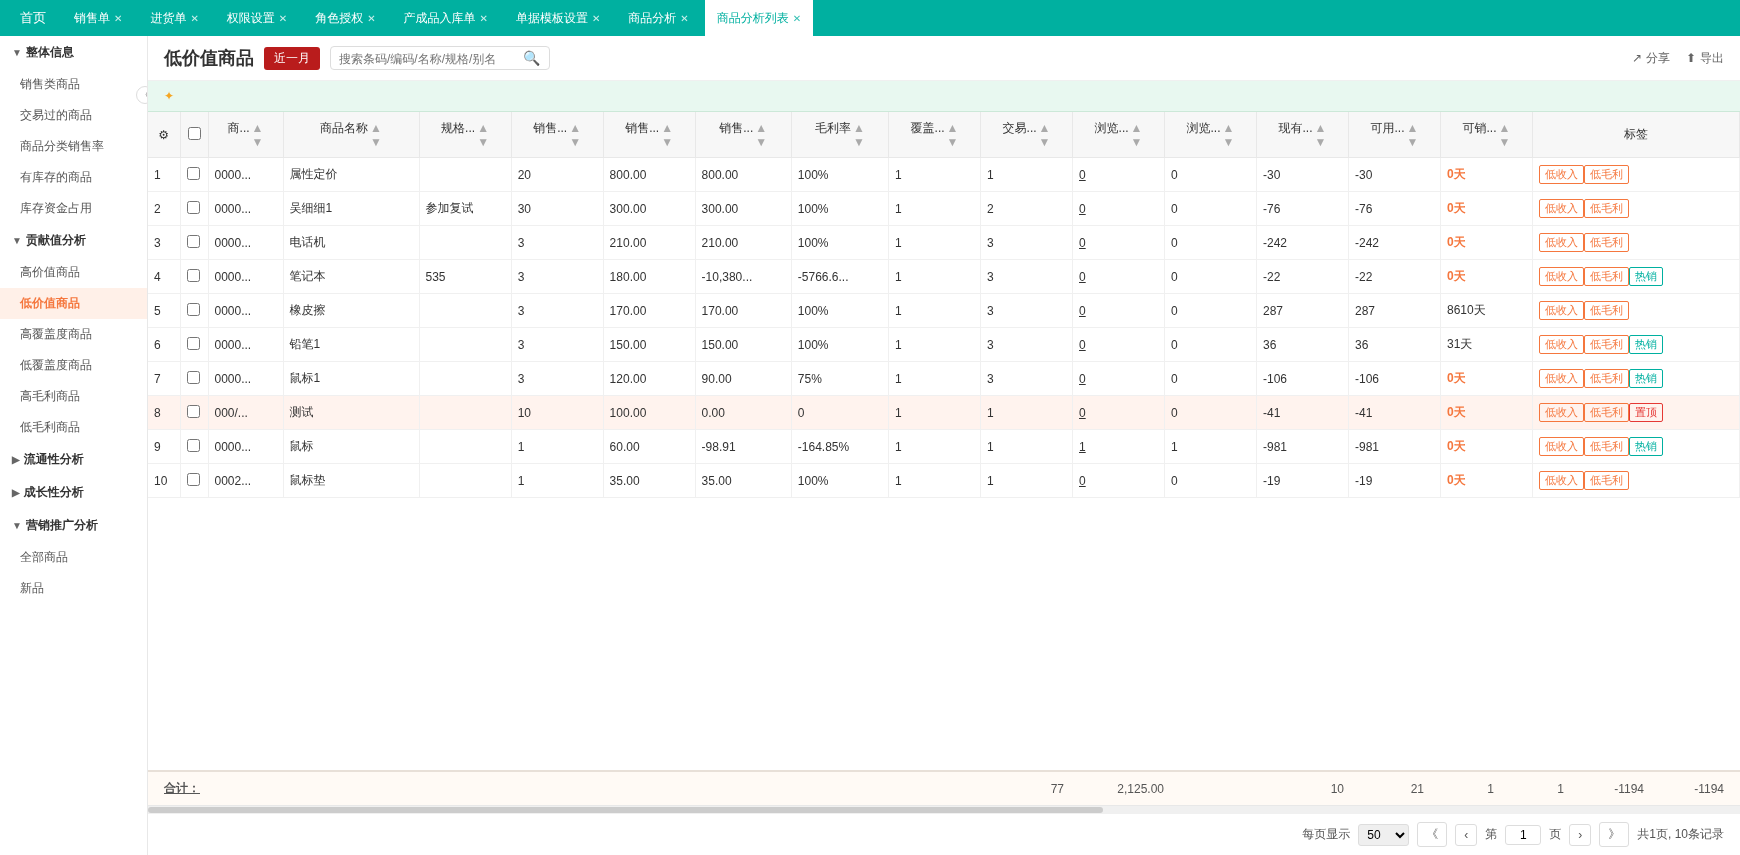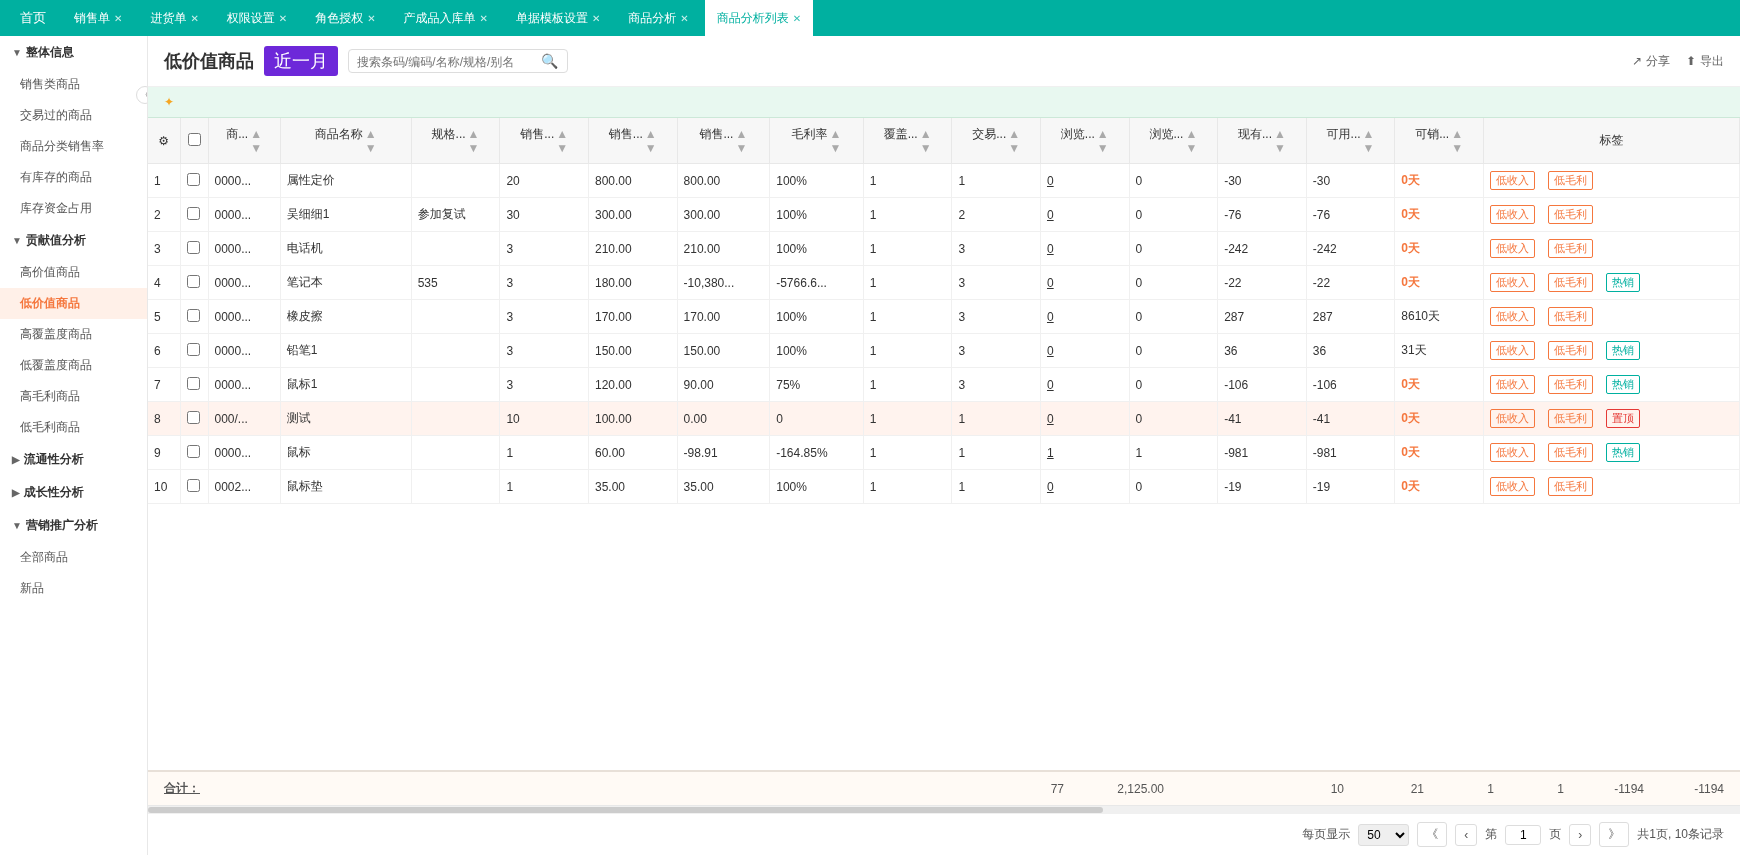--- a/index.html
+++ b/index.html
@@ -89,27 +89,27 @@
       padding: 10px 16px;
       border-bottom: 1px solid #f0f0f0;
       gap: 10px;
     }
     .page-title {
       font-size: 18px;
       font-weight: 700;
       color: #333;
     }
     .time-btn {
-      background: #6d28d9;
+      background: #b91c1c;
       color: #fff;
       border: none;
       padding: 3px 10px;
       border-radius: 3px;
       cursor: pointer;
-      font-size: 18px;
+      font-size: 12px;
     }
     .search-box {
       display: flex;
       align-items: flex-end;
       border: 1px solid #ddd;
       border-radius: 4px;
       padding: 3px 8px;
       gap: 4px;
       min-width: 220px;
     }
@@ -178,21 +178,21 @@
       padding: 7px 6px;
       border-right: 1px solid #f0f0f0;
       white-space: nowrap;
       color: #333;
     }
     .tag {
       display: inline-block;
       padding: 1px 5px;
       border-radius: 2px;
       font-size: 11px;
-      margin-right: 13px;
+      margin-right: 0;
     }
     .tag-orange { color: #f5773e; border: 1px solid #f5773e; }
     .tag-green { color: #00b0a0; border: 1px solid #00b0a0; }
     .tag-red { color: #e53935; border: 1px solid #e53935; }
     .zero-day { color: #f5773e; font-weight: 600; }
     .underline { text-decoration: underline; cursor: pointer; }
 
     
     .table-footer {
       background: #fffaf5;

